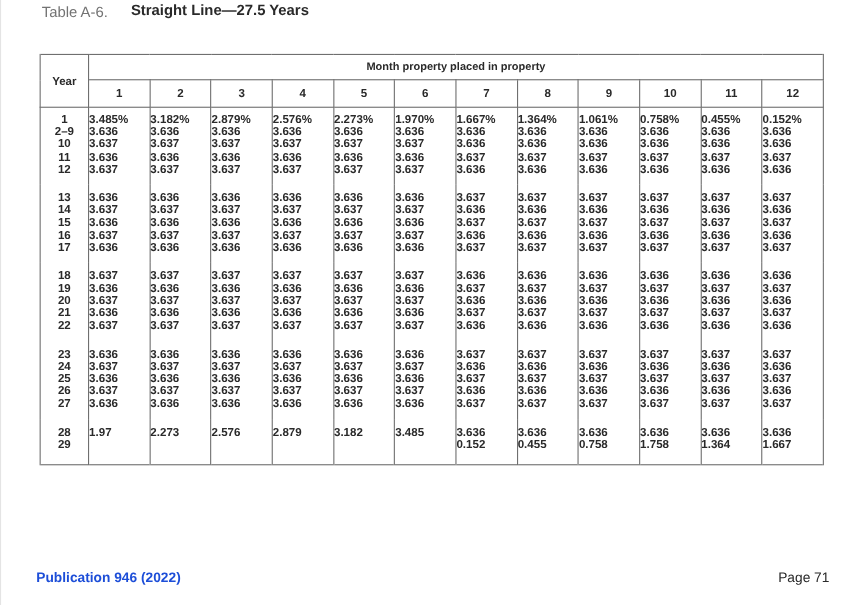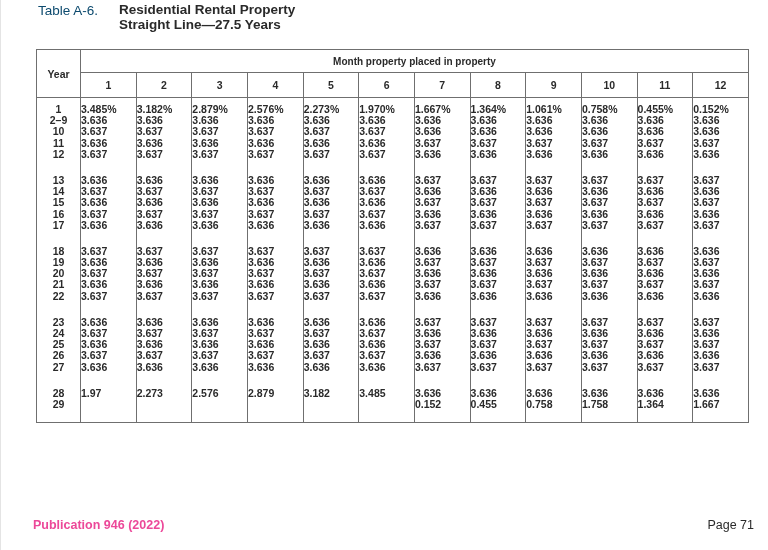--- a/index.html
+++ b/index.html
@@ -1,51 +1,50 @@
 <!DOCTYPE html>
 <html><head>
   <meta charset="utf-8">
   <style>
     html, body { margin: 0; padding: 0; }
     body {
       width: 768px; height: 550px; background: #ffffff; position: relative;
       font-family: "Liberation Sans", sans-serif; color: #2a2a2a; overflow: hidden;
     }
     .page-edge { position: absolute; left: 0; top: 0; width: 1px; height: 550px; background: #e4e4e4; }
-    .title-label { position: absolute; left: 38px; top: 3px; font-size: 13.5px; color: #0c4a6e; }
+    .title-label { position: absolute; left: 38px; top: 3px; font-size: 13.5px; color: #737373; }
     .title-block { position: absolute; left: 119px; top: 3px; font-size: 13.5px; font-weight: bold; line-height: 14.5px; color: #2a2a2a; }
     .title-block div { white-space: nowrap; }
 
     table.dep {
       position: absolute; left: 36px; top: 49px; width: 713px;
       border-collapse: collapse; font-size: 10.5px; table-layout: fixed;
     }
     table.dep th, table.dep td { border-left: 1.5px solid #6f6f6f; border-right: 1.5px solid #6f6f6f; padding: 0; }
     table.dep { border: 1.5px solid #6f6f6f; }
     th.year-head { width: 43px; font-weight: bold; font-size: 10.5px; vertical-align: middle; border-bottom: 1.5px solid #6f6f6f; }
     th.span-head { height: 22px; font-weight: bold; font-size: 10px; border-bottom: 1.5px solid #6f6f6f; }
     th.month-head { height: 24px; font-weight: bold; font-size: 10.5px; border-bottom: 1.5px solid #6f6f6f; }
     td.yr { text-align: center; font-weight: bold; padding-left: 3px; vertical-align: top; }
     td.val { padding-left: 13px; vertical-align: top; font-weight: bold; }
     .line { height: 11.2px; line-height: 11.2px; white-space: nowrap; }
     tr.group td { padding-top: 7px; padding-bottom: 8px; }
     tr.group.first td { padding-top: 6px; }
     tr.group.last td { padding-bottom: 12px; margin-top: 12px; }
 
-    .footer-left { position: absolute; left: 33px; top: 518px; font-size: 12.5px; font-weight: bold; color: #ec4899; }
+    .footer-left { position: absolute; left: 33px; top: 518px; font-size: 12.5px; font-weight: bold; color: #1d4ed8; }
     .footer-right { position: absolute; right: 14px; top: 518px; font-size: 12.5px; color: #2a2a2a; }
   </style>
 </head>
 <body>
 
 <div class="page-edge"></div>
 
 <div class="title-label">Table A-6.</div>
 <div class="title-block">
-  <div>Residential Rental Property</div>
   <div>Straight Line—27.5 Years</div>
 </div>
 
 <table class="dep">
   <thead>
     <tr>
       <th class="year-head" rowspan="2">Year</th>
       <th class="span-head" colspan="12">Month property placed in property</th>
     </tr>
     <tr id="month-row">

